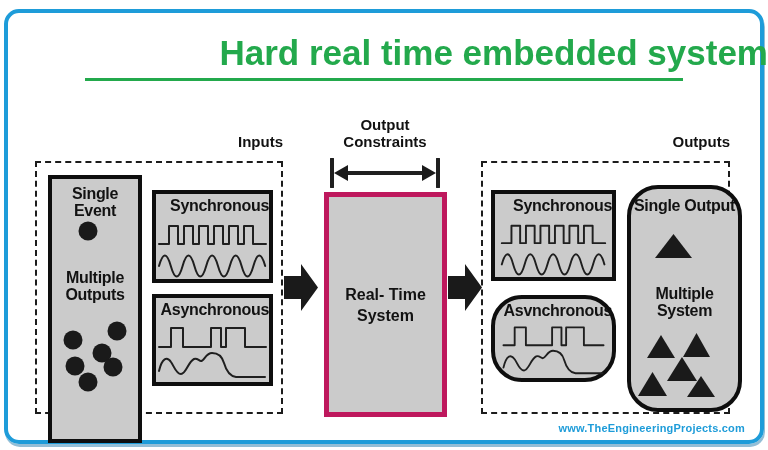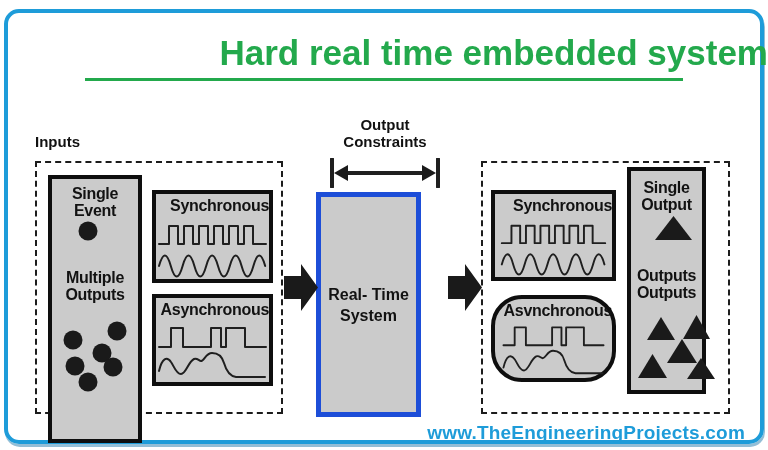--- a/index.html
+++ b/index.html
@@ -14,45 +14,45 @@
 
   .frame{position:absolute;left:4px;top:9px;width:760px;height:435px;
     border:4px solid var(--accent-blue);border-radius:15px;
     box-shadow:1px 3px 0 rgba(16,110,165,.45);}
 
   .title{position:absolute;left:0;top:33px;width:768px;text-align:right;
     font-size:35px;font-weight:bold;color:var(--title-green);letter-spacing:0px;}
   .title-underline{position:absolute;left:85px;top:78px;width:598px;height:3px;
     background:var(--title-green);}
 
-  .section-label{position:absolute;text-align:left;font-size:15px;font-weight:bold;
+  .section-label{position:absolute;text-align:right;font-size:15px;font-weight:bold;
     color:var(--ink-black);}
   .dashed-box{position:absolute;border:2px dashed #1c1c1c;}
 
   .gray-box{position:absolute;background:var(--panel-gray);border:4px solid #0e0e0e;}
   .gray-box .box-label{position:absolute;left:0;top:3px;width:100%;text-align:right;
     font-size:16px;font-weight:bold;color:var(--ink-black);letter-spacing:-0.3px;}
   .wave-svg{position:absolute;left:0;bottom:1px;}
 
   .tall-label{position:absolute;width:100%;text-align:center;font-size:16px;
     font-weight:bold;color:var(--ink-black);line-height:17px;letter-spacing:-0.3px;}
 
   .timing-label{position:absolute;left:330px;top:116px;width:110px;text-align:center;
     font-size:15px;font-weight:bold;color:var(--ink-black);line-height:17px;}
-  .rt-box{position:absolute;left:316px;top:192px;width:105px;height:225px;
-    background:var(--panel-gray);border:5px solid #1d4ed8;
+  .rt-box{position:absolute;left:324px;top:192px;width:123px;height:225px;
+    background:var(--panel-gray);border:5px solid #be185d;
     display:flex;align-items:center;justify-content:center;}
   .rt-box .rt-text{text-align:center;font-size:16px;font-weight:bold;
     color:var(--ink-black);line-height:21px;}
 
   .abs{position:absolute;}
   .ink-fill{fill:#1a1a1a;}
   .ink-stroke{stroke:#1f1f1f;fill:none;stroke-width:2;stroke-linejoin:round;stroke-linecap:round;}
 
-  .watermark{position:absolute;right:23px;top:422px;font-size:19px;font-weight:bold;
+  .watermark{position:absolute;right:23px;top:422px;font-size:11px;font-weight:bold;
     color:var(--accent-blue);letter-spacing:0.2px;}
 </style>
 </head>
 <body>
 
 <div id="stage">
 
   <div class="frame"></div>
 
   <div class="title">Hard real time embedded system</div>
@@ -106,47 +106,48 @@
     <div class="rt-text">Real- Time System</div>
   </div>
 
   <svg class="abs" style="left:284px;top:264px;" width="34" height="47" viewBox="0 0 34 47">
     <polygon class="ink-fill" points="0,12 17,12 17,0 34,23.5 17,47 17,35 0,35"></polygon>
   </svg>
   <svg class="abs" style="left:448px;top:264px;" width="34" height="47" viewBox="0 0 34 47">
     <polygon class="ink-fill" points="0,12 17,12 17,0 34,23.5 17,47 17,35 0,35"></polygon>
   </svg>
 
+  <div class="section-label" style="left:481px;top:133px;width:249px;">Outputs</div>
 
   <div class="dashed-box" style="left:481px;top:161px;width:249px;height:253px;"></div>
 
   <div class="gray-box" style="left:491px;top:190px;width:125px;height:91px;">
     <div class="box-label">Synchronous</div>
     <svg class="wave-svg" width="117" height="58" viewBox="0 0 113 60">
       <path class="ink-stroke" d="M3,26 H13 V8 H22 V26 H28 V8 H37 V26 H43 V8 H52 V26 H58 V8 H67 V26 H73 V8 H82 V26 H88 V8 H97 V26 H110"></path>
       <path class="ink-stroke" d="M3,48 q5.9,-21 11.8,0 q5.9,21 11.8,0 q5.9,-21 11.8,0 q5.9,21 11.8,0 q5.9,-21 11.8,0 q5.9,21 11.8,0 q5.9,-21 11.8,0 q5.9,21 11.8,0 q5.9,-21 11.8,0"></path>
     </svg>
   </div>
 
   <div class="gray-box" style="left:491px;top:295px;width:125px;height:87px;border-radius:31px;">
     <div class="box-label">Asvnchronous</div>
     <svg class="wave-svg" width="117" height="58" viewBox="0 0 113 62">
       <path class="ink-stroke" d="M3,28 H15 V9 H27 V28 H55 V9 H65 V28 H70 V9 H89 V28 H110"></path>
       <path class="ink-stroke" d="M3,52 C6,39 11,37 15,43 C18,47 20,55 25,55 C30,55 32,43 38,40 C41,38.5 43,42 45,42 C48,42 50,34 56,34 C62,34 66,37 68,44 C70,51 73,57 80,58 L109,58"></path>
     </svg>
   </div>
 
-  <div class="gray-box" style="left:627px;top:167px;width:79px;height:227px;">
+  <div class="gray-box" style="left:627px;top:185px;width:115px;height:227px;border-radius:31px;">
     <div class="tall-label" style="top:8px;">Single Output</div>
     <svg class="abs" style="left:0;top:0;" width="85" height="219" viewBox="0 0 85 219">
       <polygon class="ink-fill" points="24,69 61,69 42.5,45"></polygon>
       <polygon class="ink-fill" points="16,169 44,169 30,146"></polygon>
       <polygon class="ink-fill" points="52,168 79,168 65.5,144"></polygon>
       <polygon class="ink-fill" points="36,192 66,192 51,168"></polygon>
       <polygon class="ink-fill" points="7,207 36,207 21.5,183"></polygon>
       <polygon class="ink-fill" points="56,208 84,208 70,187"></polygon>
     </svg>
-    <div class="tall-label" style="top:96px;">Outputs Outputs</div>
+    <div class="tall-label" style="top:96px;">Multiple System</div>
   </div>
 
   <div class="watermark">www.TheEngineeringProjects.com</div>
 
 </div>
 
 </body></html>

